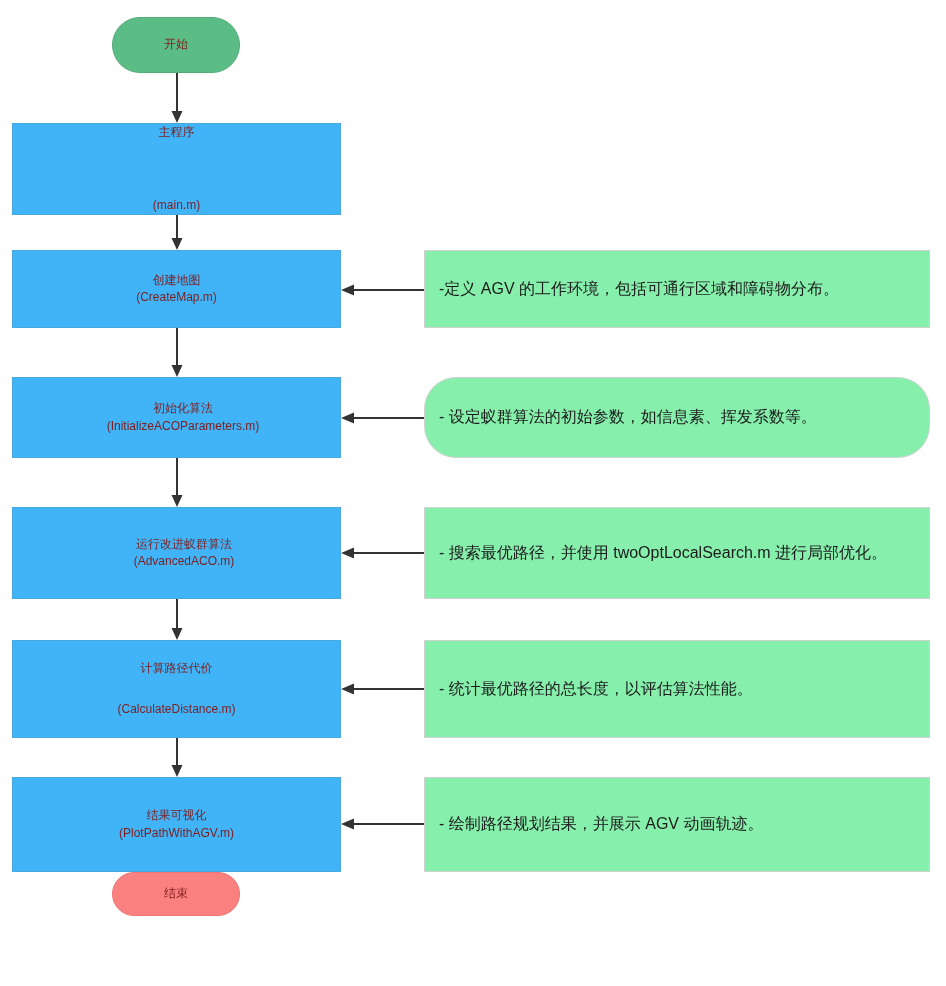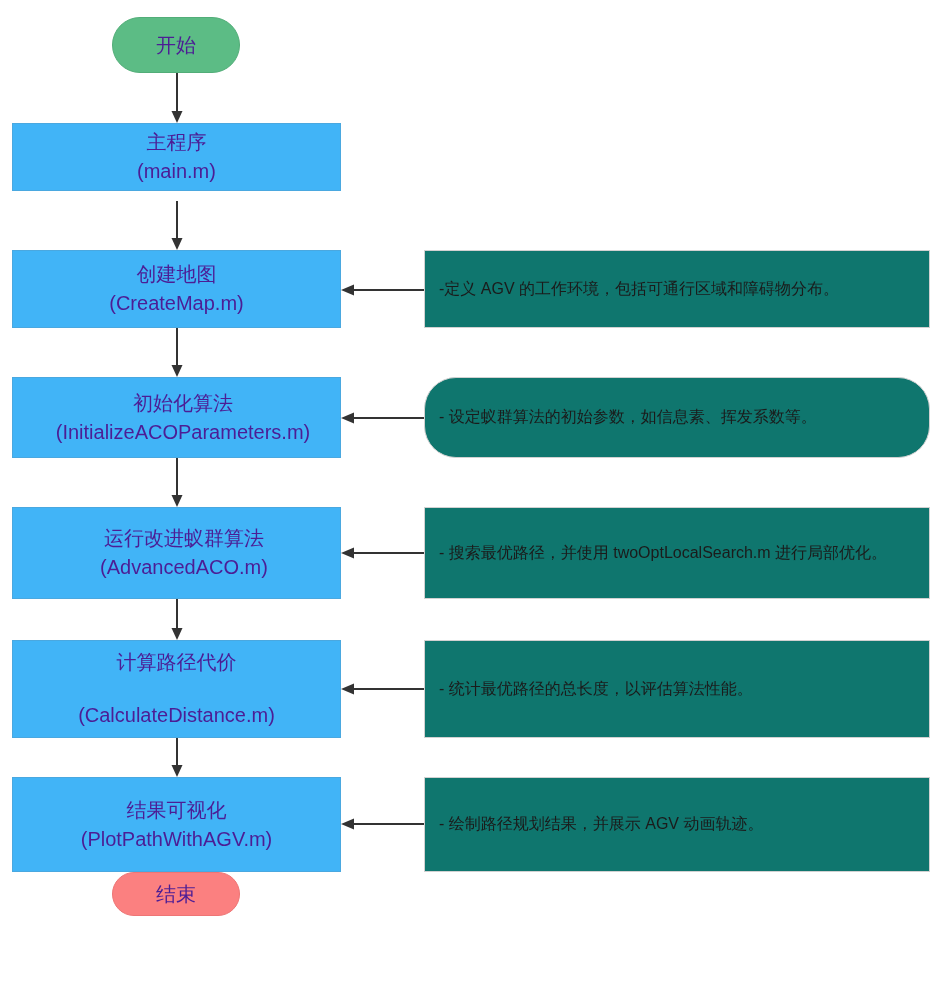--- a/index.html
+++ b/index.html
@@ -24,22 +24,22 @@
   }
 
   .node {
     position: absolute;
     box-sizing: border-box;
     display: flex;
     flex-direction: column;
     align-items: center;
     justify-content: center;
     text-align: center;
-    color: #4c1d95;
-    font-size: 20px;
+    color: #7f1d1d;
+    font-size: 12px;
     line-height: 1.45;
     z-index: 3;
   }
 
   .node.process {
     background: #41b4f7;
     border: 1px solid #4aa8e0;
   }
 
   .node.terminator {
@@ -58,21 +58,21 @@
 
   .node .line1,
   .node .line2 {
     display: block;
     white-space: nowrap;
   }
 
   .annotation {
     position: absolute;
     box-sizing: border-box;
-    background: #0f766e;
+    background: #86efac;
     border: 1px solid #d1d1d1;
     display: flex;
     align-items: center;
     z-index: 2;
   }
 
   .annotation .anno-text {
     display: block;
     padding-left: 14px;
     font-size: 16px;
@@ -153,21 +153,21 @@
       <g>
         <line x1="424" y1="824" x2="344" y2="824" class="edge"></line>
         <polygon points="354,818.5 354,829.5 341,824" class="arrowhead"></polygon>
       </g>
     </svg>
 
   <div class="node terminator start" id="node-start" style="left: 112px; top: 17px; width: 128px; height: 56px;">
     <span class="line1">开始</span>
   </div>
 
-  <div class="node process" id="node-main" style="left: 12px; top: 123px; width: 329px; height: 68px;">
+  <div class="node process" id="node-main" style="left: 12px; top: 123px; width: 329px; height: 92px; justify-content: space-between;">
     <span class="line1">主程序</span>
     <span class="line2">(main.m)</span>
   </div>
 
   <div class="node process" id="node-createmap" style="left: 12px; top: 250px; width: 329px; height: 78px;">
     <span class="line1">创建地图</span>
     <span class="line2">(CreateMap.m)</span>
   </div>
 
   <div class="node process" id="node-initaco" style="left: 12px; top: 377px; width: 329px; height: 81px; padding-left: 13px;">

